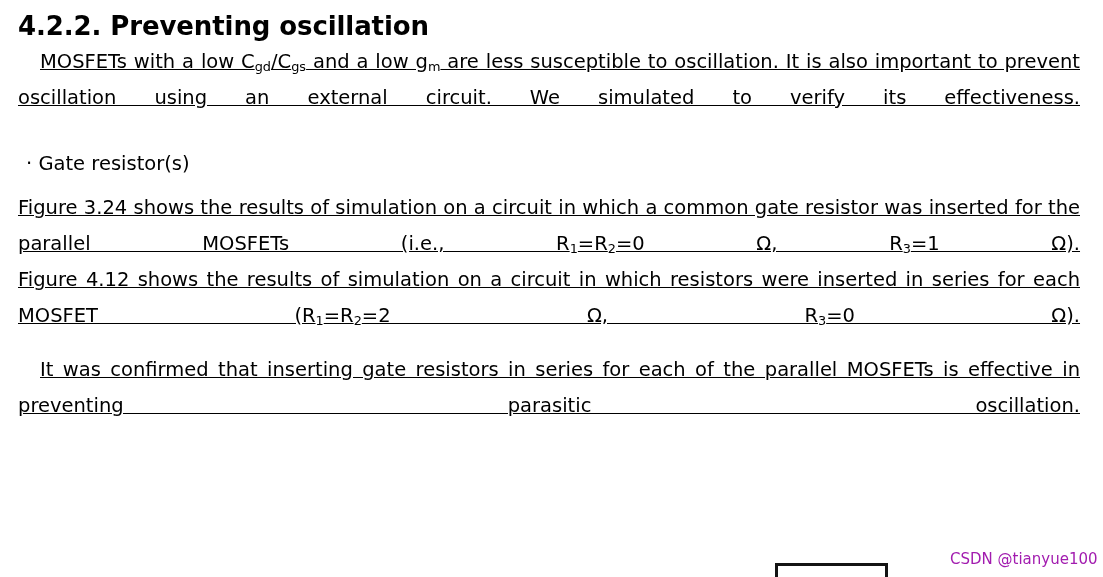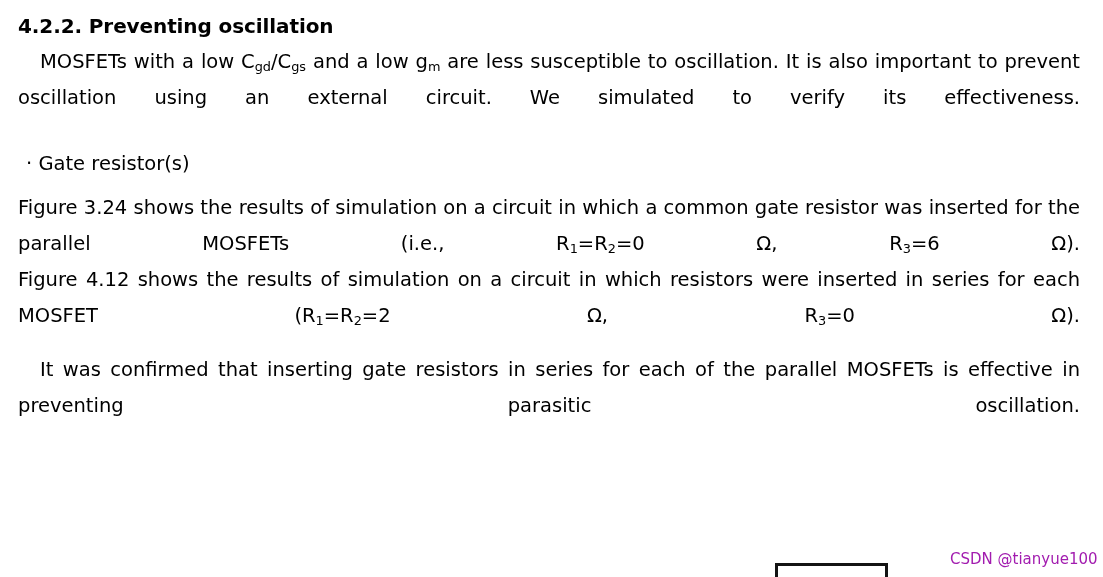--- a/index.html
+++ b/index.html
@@ -19,34 +19,35 @@
 
   .page {
     position: absolute;
     left: 18px;
     top: 0;
     width: 1062px;
     height: 577px;
   }
 
   .heading {
-    font-size: 20px;
+    font-size: 26px;
     font-weight: bold;
     line-height: 36px;
     margin: 0;
     padding-top: 8px;
     letter-spacing: -0.1px;
   }
 
   .para {
     font-size: 19.5px;
     line-height: 36px;
     margin: 0;
     text-align: justify;
     text-justify: inter-word;
+    text-decoration: underline;
   }
 
   
   .para.full-just {
     text-align-last: justify;
   }
 
   .para .indent {
     display: inline-block;
     width: 22px;
@@ -103,21 +104,21 @@
   <h1 class="heading">4.2.2. Preventing oscillation</h1>
 
   <p class="para full-just"><span class="indent"></span><span>MOSFETs with a low C</span><sub>gd</sub><span>/C</span><sub>gs</sub><span> and a low g</span><sub>m</sub><span> are less susceptible to oscillation. It is also important to prevent oscillation using an external circuit. We simulated to verify its effectiveness.</span></p>
 
   <div class="gap-md"></div>
 
   <p class="bullet-line"><span class="bullet-dot">·</span>&nbsp;<span>Gate resistor(s)</span></p>
 
 
 
-  <p class="para full-just"><span>Figure 3.24 shows the results of simulation on a circuit in which a common gate resistor was inserted for the parallel MOSFETs (i.e., R</span><sub>1</sub><span>=R</span><sub>2</sub><span>=0 Ω, R</span><sub>3</sub><span>=6 Ω).</span></p>
+  <p class="para full-just"><span>Figure 3.24 shows the results of simulation on a circuit in which a common gate resistor was inserted for the parallel MOSFETs (i.e., R</span><sub>1</sub><span>=R</span><sub>2</sub><span>=0 Ω, R</span><sub>3</sub><span>=1 Ω).</span></p>
 
   <p class="para full-just"><span>Figure 4.12 shows the results of simulation on a circuit in which resistors were inserted in series for each MOSFET (R</span><sub>1</sub><span>=R</span><sub>2</sub><span>=2 Ω, R</span><sub>3</sub><span>=0 Ω).</span></p>
 
   <div class="gap-sm"></div>
 
   <p class="para full-just"><span class="indent"></span><span>It was confirmed that inserting gate resistors in series for each of the parallel MOSFETs is effective in preventing parasitic oscillation.</span></p>
 
 </div>
 
 <div class="figure-box-top"></div>

